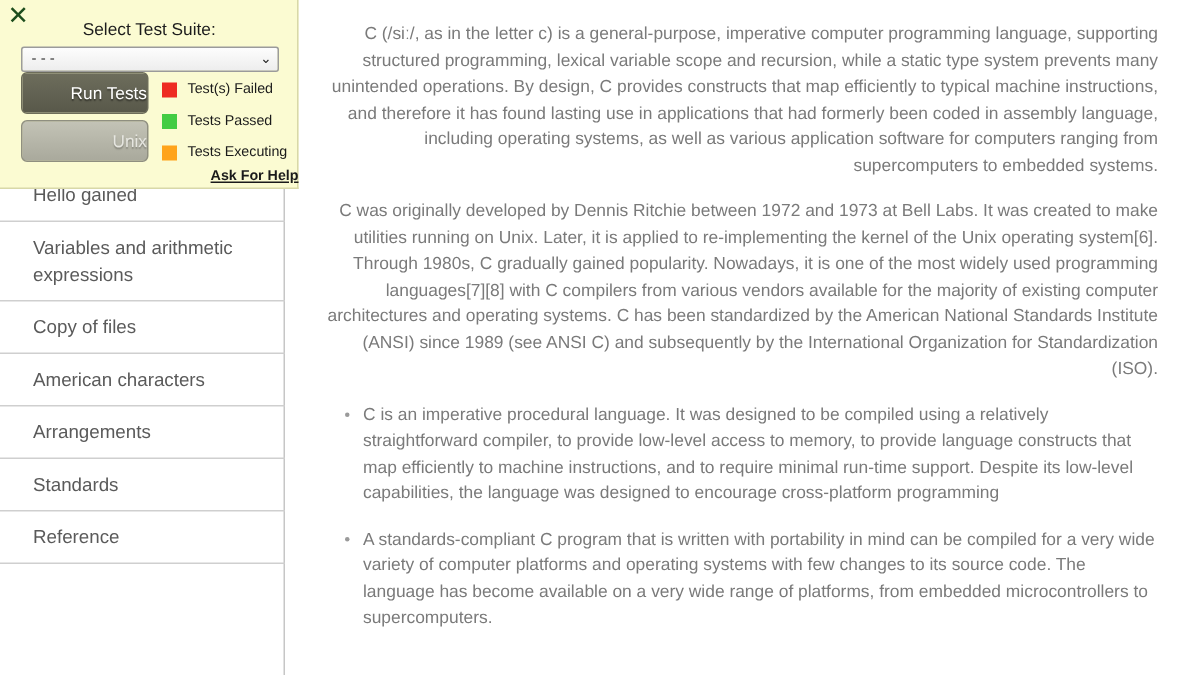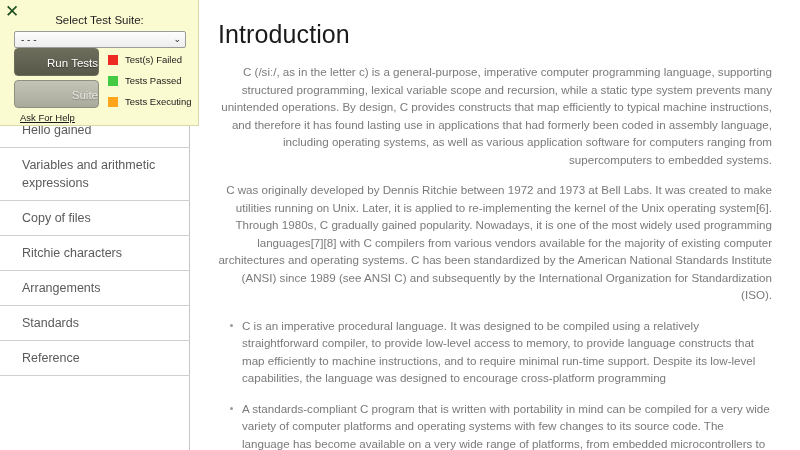--- a/index.html
+++ b/index.html
@@ -225,50 +225,48 @@
     font-size: 9.5px;
     color: #1a1a1a;
     white-space: nowrap;
   }
 
   .help-link {
     position: absolute;
     left: 0;
     top: 112px;
     width: 199px;
-    text-align: left;
+    text-align: right;
     font-size: 9.5px;
     color: #1a1a1a;
     text-decoration: underline;
-    font-weight: normal;
-    cursor: pointer;
-    padding-left: 20px;
+    font-weight: bold;
+    cursor: pointer;
   }
 </style>
 </head>
 <body>
 
 <div id="root">
 
   <div class="sidebar">
     <div class="page-title">Programming language C</div>
     <div class="nav-list">
       <div class="nav-item">Relations to other languages</div>
       <div class="nav-item">Hello gained</div>
       <div class="nav-item">Variables and arithmetic expressions</div>
       <div class="nav-item">Copy of files</div>
-      <div class="nav-item">Ritchie characters</div>
+      <div class="nav-item">American characters</div>
       <div class="nav-item">Arrangements</div>
       <div class="nav-item">Standards</div>
       <div class="nav-item">Reference</div>
     </div>
   </div>
 
   <div class="content">
-    <h1>Introduction</h1>
     <p>C (/siː/, as in the letter c) is a general-purpose, imperative computer programming language, supporting structured programming, lexical variable scope and recursion, while a static type system prevents many unintended operations. By design, C provides constructs that map efficiently to typical machine instructions, and therefore it has found lasting use in applications that had formerly been coded in assembly language, including operating systems, as well as various application software for computers ranging from supercomputers to embedded systems.</p>
     <p>C was originally developed by Dennis Ritchie between 1972 and 1973 at Bell Labs. It was created to make utilities running on Unix. Later, it is applied to re-implementing the kernel of the Unix operating system[6]. Through 1980s, C gradually gained popularity. Nowadays, it is one of the most widely used programming languages[7][8] with C compilers from various vendors available for the majority of existing computer architectures and operating systems. C has been standardized by the American National Standards Institute (ANSI) since 1989 (see ANSI C) and subsequently by the International Organization for Standardization (ISO).</p>
     <ul class="bullets">
       <li>C is an imperative procedural language. It was designed to be compiled using a relatively straightforward compiler, to provide low-level access to memory, to provide language constructs that map efficiently to machine instructions, and to require minimal run-time support. Despite its low-level capabilities, the language was designed to encourage cross-platform programming</li>
       <li>A standards-compliant C program that is written with portability in mind can be compiled for a very wide variety of computer platforms and operating systems with few changes to its source code. The language has become available on a very wide range of platforms, from embedded microcontrollers to supercomputers.</li>
     </ul>
 
   </div>
 
   <div class="overlay">
@@ -276,21 +274,21 @@
     <div class="close-icon">✕</div>
 
     <div class="suite-label">Select Test Suite:</div>
 
     <div class="suite-select">
       <span>- - -</span>
       <span class="select-caret">⌄</span>
     </div>
 
     <div class="btn btn-run">Run Tests</div>
-    <div class="btn btn-tests">Suite</div>
+    <div class="btn btn-tests">Unix</div>
 
     <div class="legend">
       <div class="legend-row">
         <span class="legend-swatch" style="background: rgb(238, 43, 34);"></span>
         <span class="legend-text">Test(s) Failed</span>
       </div>
       <div class="legend-row">
         <span class="legend-swatch" style="background: rgb(67, 204, 67);"></span>
         <span class="legend-text">Tests Passed</span>
       </div>

